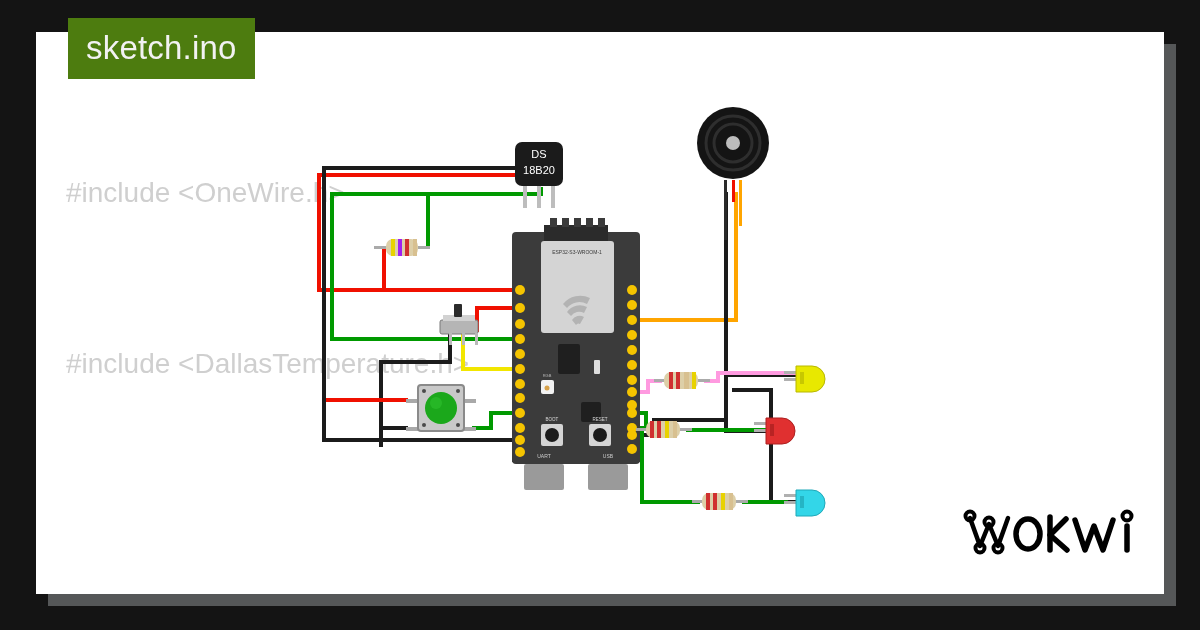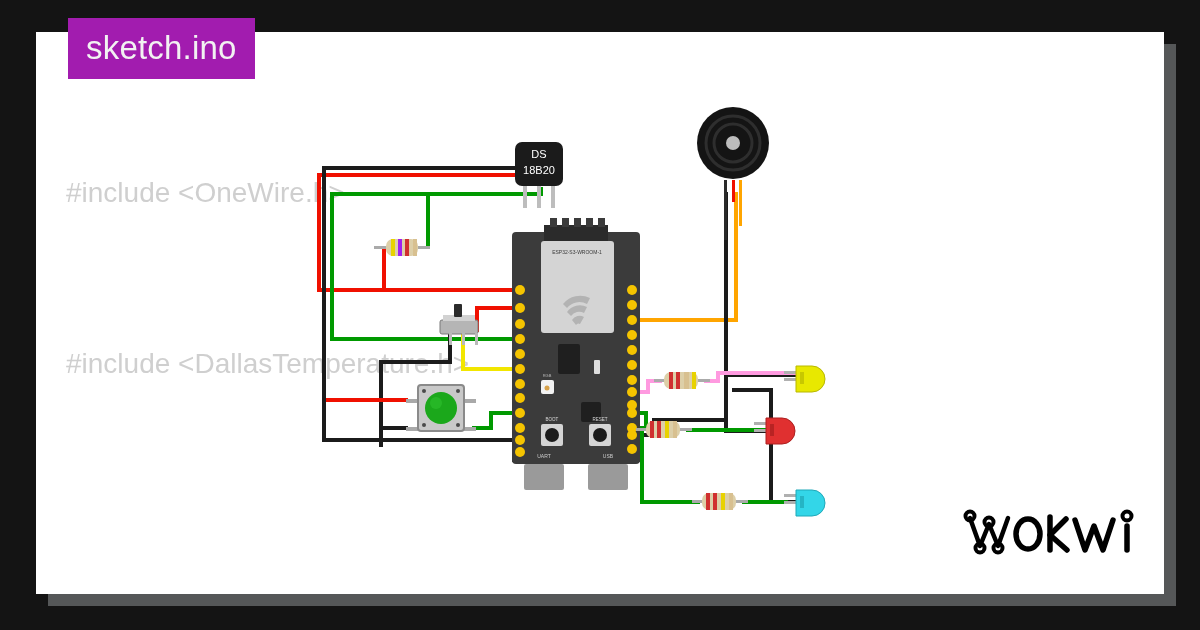--- a/index.html
+++ b/index.html
@@ -18,21 +18,21 @@
   }
   
   .canvas{
     position:absolute;left:36px;top:32px;width:1128px;height:562px;
     background:#ffffff;overflow:hidden;
   }
 
   
   .tab{
     position:absolute;left:68px;top:18px;
-    background:#a21caf;color:#f2f2f2;
+    background:#4d7c0f;color:#f2f2f2;
     font-size:33px;line-height:1;
     padding:13px 18px 15px 18px;
     letter-spacing:0.2px;
     white-space:nowrap;
   }
 
   
   .code{
     position:absolute;left:30px;top:18px;width:1080px;
     color:#cfcfcf;font-size:28px;line-height:57px;

